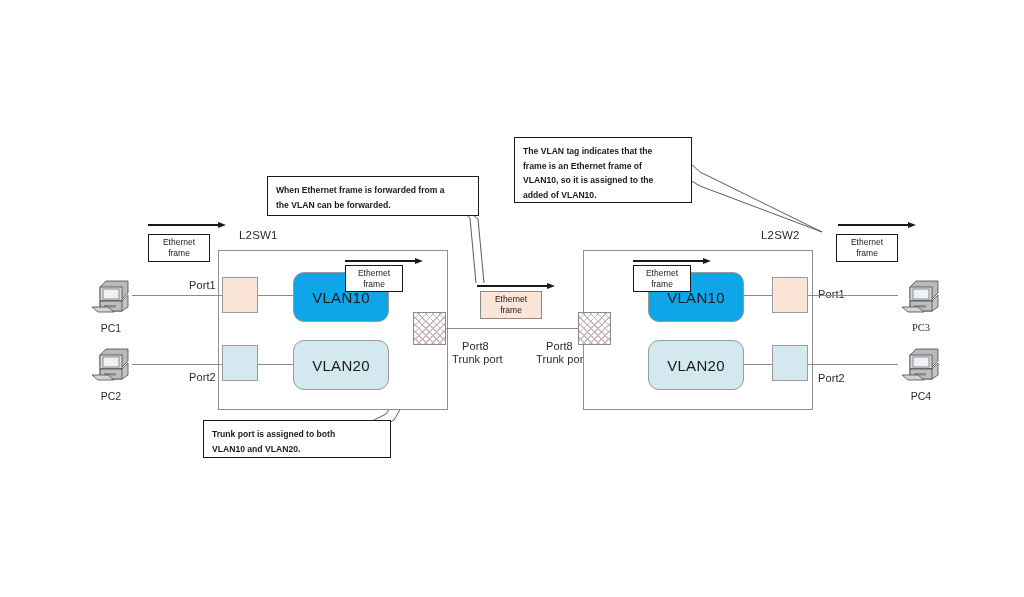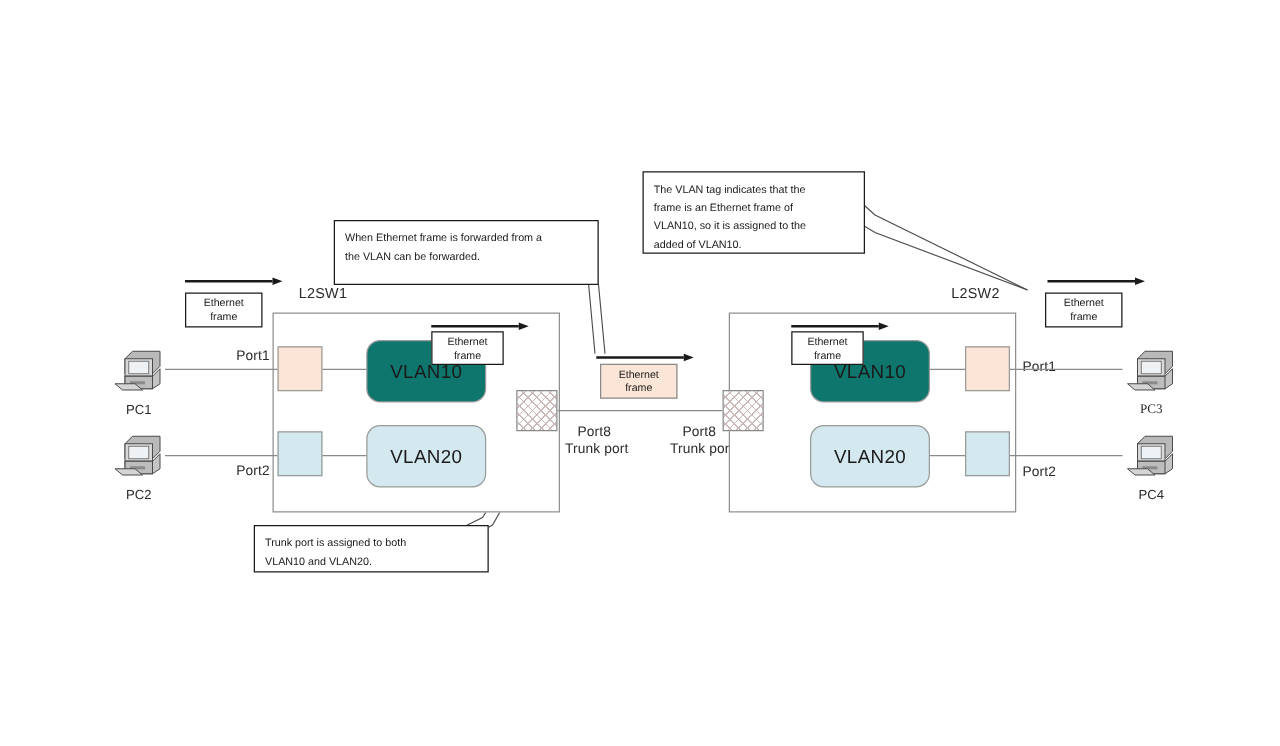--- a/index.html
+++ b/index.html
@@ -38,21 +38,21 @@
     box-sizing: border-box;
     border: 1.2px solid #9a9a9a;
     border-radius: 11px;
     display: flex;
     align-items: center;
     justify-content: center;
     font-size: 15px;
     color: #1a1a1a;
     letter-spacing: 0.3px;
   }
-  .vlan10 { background: #0f766e; justify-content: center; }
+  .vlan10 { background: #0ea5e9; justify-content: center; }
   .vlan20 { background: #d4e8ef; }
 
   
   .port-sq {
     box-sizing: border-box;
     border: 1.2px solid #9a9a9a;
   }
   .port-sq.v10 { background: #fbe5d6; }
   .port-sq.v20 { background: #d4e8ef; }
 
@@ -104,20 +104,21 @@
 
   
   .note {
     box-sizing: border-box;
     border: 1px solid #1a1a1a;
     background: #ffffff;
     font-size: 8.6px;
     line-height: 14.5px;
     color: #1a1a1a;
     padding: 6px 8px 5px 8px;
+    font-weight: bold;
   }
   .note div { white-space: nowrap; }
 
   
   .arrow-line { background: #1a1a1a; height: 1.1px; }
   .arrow-head {
     width: 0; height: 0;
     border-top: 3.6px solid transparent;
     border-bottom: 3.6px solid transparent;
     border-left: 8px solid #1a1a1a;
@@ -307,21 +308,21 @@
     <div style="display:flex; align-items:center;">
       <div class="arrow-line" style="flex:1;"></div>
       <div class="arrow-head"></div>
     </div>
   </div>
   <div class="abs frame-box" style="left:836px; top:234px; width:62px; height:28px;">
     <span>Ethernet</span>
     <span>frame</span>
   </div>
 
-  <div class="abs note" style="left:267px; top:176px; width:212px; height:52px;">
+  <div class="abs note" style="left:267px; top:176px; width:212px; height:40px;">
     <div>When Ethernet frame is forwarded from a</div>
     <div>the VLAN can be forwarded.</div>
   </div>
 
   <div class="abs note" style="left:514px; top:137px; width:178px; height:66px;">
     <div>The VLAN tag indicates that the</div>
     <div>frame is an Ethernet frame of</div>
     <div>VLAN10, so it is assigned to the</div>
     <div>added of VLAN10.</div>
   </div>

